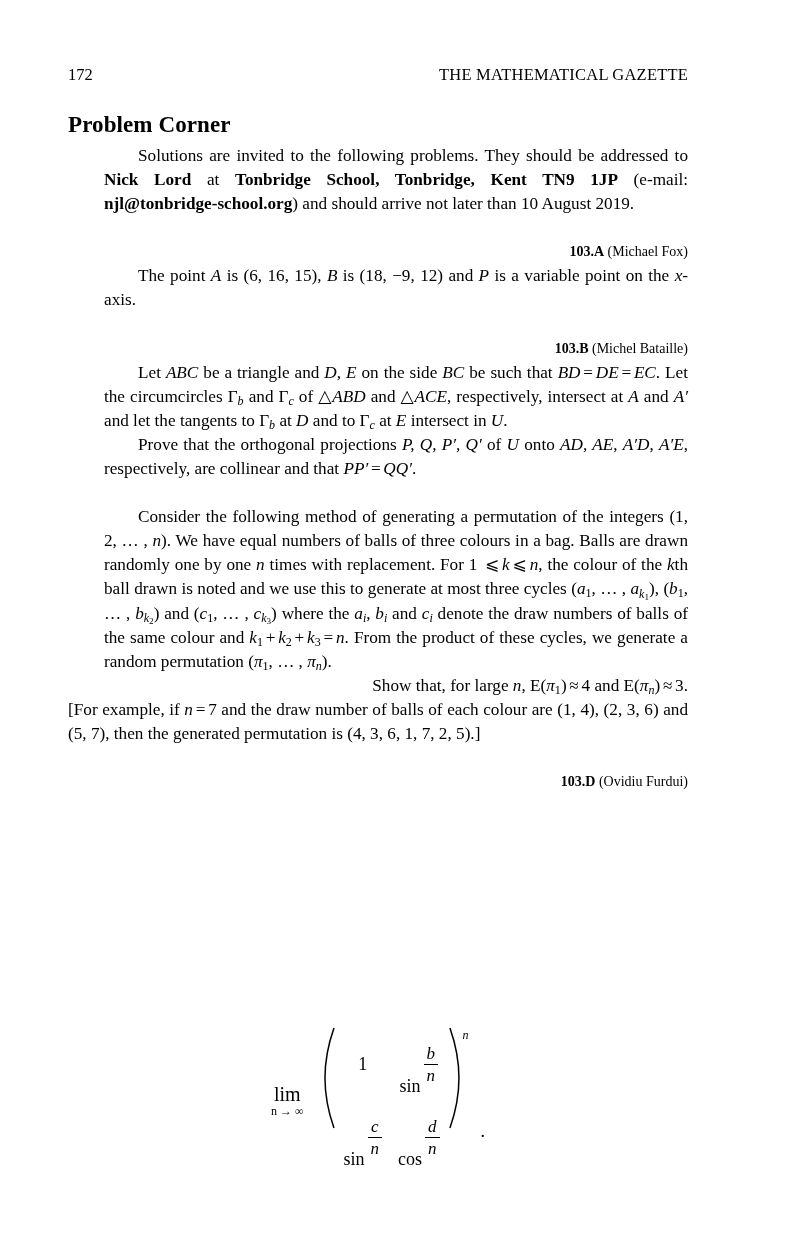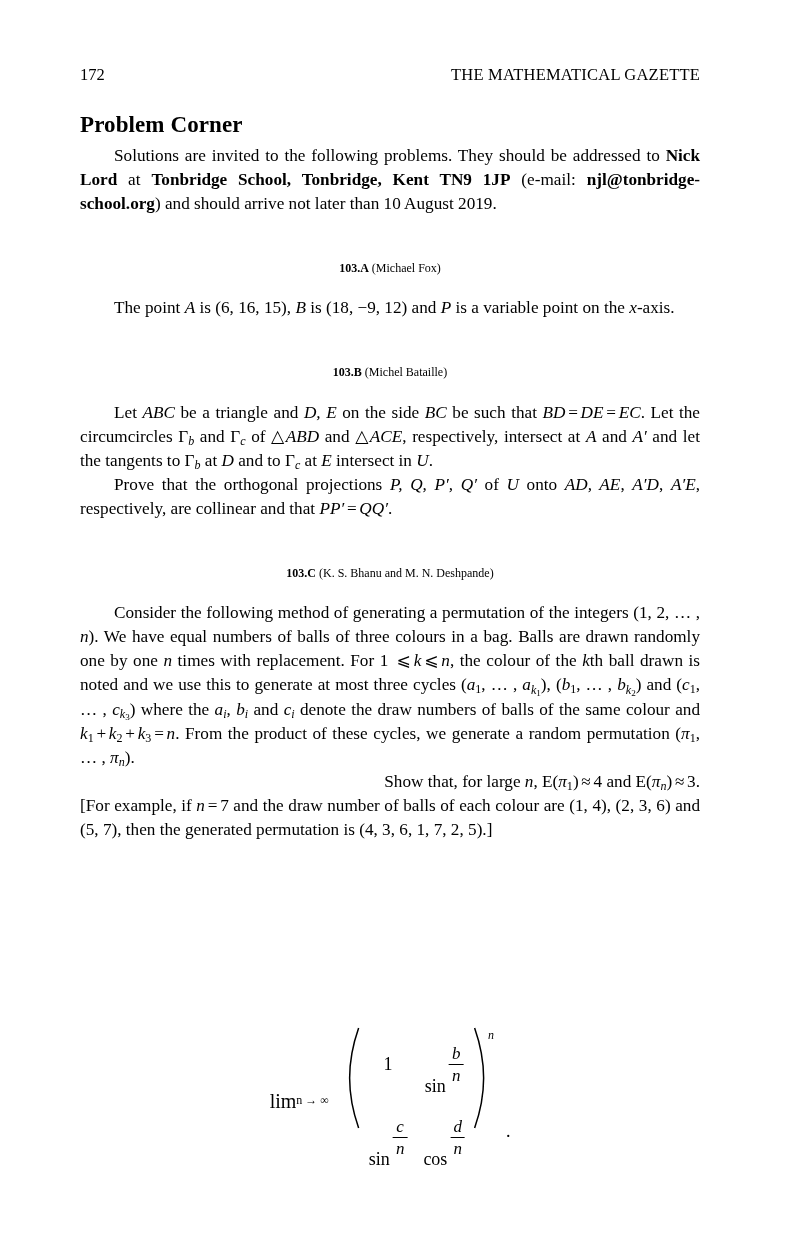--- a/index.html
+++ b/index.html
@@ -10,21 +10,21 @@
   body {
     width: 800px;
     height: 1236px;
     position: relative;
     font-family: "Liberation Serif", "DejaVu Serif", serif;
     color: #000000;
     overflow: hidden;
   }
   .page {
     position: absolute;
-    left: 80px;
+    left: 68px;
     top: 0;
     width: 620px;
     height: 1039px;
   }
   
   .runhead {
     position: absolute;
     top: 64px;
     left: 0;
     width: 620px;
@@ -62,29 +62,29 @@
   }
   p {
     margin: 0;
     font-size: 17.2px;
     line-height: 24.1px;
     text-align: justify;
     text-justify: inter-word;
     -webkit-hyphens: none;
     hyphens: none;
   }
-  p.ind { text-indent: 34px; }
+  p.ind { text-indent: 34px; margin-left: 36px; }
   p.noind { text-indent: 0; }
   p.last { text-align: right; }
   .sec-gap { height: 24px; }
   .prob-head {
-    margin: 16px;
-    font-size: 12px;
+    margin: 0;
+    font-size: 14px;
     line-height: 24.1px;
-    text-align: center;
+    text-align: right;
   }
   .prob-head .num { font-weight: bold; }
   b, strong { font-weight: bold; }
   i, em, .it { font-style: italic; }
   .mi { font-style: italic; font-family: "Liberation Serif", serif; }
   .up { font-style: normal; }
   sub {
     font-size: 0.70em;
     vertical-align: -0.28em;
     line-height: 0;
@@ -110,21 +110,21 @@
     position: absolute;
     left: 50%;
     top: 0;
     transform: translateX(-50%);
     display: flex;
     align-items: center;
     font-size: 17.2px;
   }
   .limop {
     display: inline-flex;
-    flex-direction: row;
+    flex-direction: column;
     align-items: center;
     justify-content: center;
     margin-right: 18px;
   }
   .limop .lim-main {
     font-size: 20px;
     font-style: normal;
   }
   .limop .lim-sub {
     font-size: 12px;
@@ -215,30 +215,30 @@
     <div class="sec-gap"></div>
 
     <p class="prob-head"><span class="num">103.B</span> <span>(Michel Bataille)</span></p>
 
     <p class="ind"><span>Let </span><i class="mi">ABC</i><span> be a triangle and </span><i class="mi">D, E</i><span> on the side </span><i class="mi">BC</i><span> be such that </span><i class="mi">BD</i><span class="op">=</span><i class="mi">DE</i><span class="op">=</span><i class="mi">EC</i><span>.  Let the circumcircles </span><span class="up">Γ</span><sub><i class="mi">b</i></sub><span> and </span><span class="up">Γ</span><sub><i class="mi">c</i></sub><span> of △</span><i class="mi">ABD</i><span> and △</span><i class="mi">ACE</i><span>, respectively, intersect at </span><i class="mi">A</i><span> and </span><i class="mi">A′</i><span> and let the tangents to </span><span class="up">Γ</span><sub><i class="mi">b</i></sub><span> at </span><i class="mi">D</i><span> and to </span><span class="up">Γ</span><sub><i class="mi">c</i></sub><span> at </span><i class="mi">E</i><span> intersect in </span><i class="mi">U</i><span>.</span></p>
 
     <p class="ind"><span>Prove that the orthogonal projections </span><i class="mi">P, Q, P′, Q′</i><span> of </span><i class="mi">U</i><span> onto </span><i class="mi">AD, AE</i><span>, </span><i class="mi">A′D</i><span>, </span><i class="mi">A′E</i><span>, respectively, are collinear and that </span><i class="mi">PP′</i><span class="op">=</span><i class="mi">QQ′</i><span>.</span></p>
 
     <div class="sec-gap"></div>
 
-    <p class="prob-head"><span class="num">103.C</span> <span>(K. S. Bhanu and M. N. Deshpande)</span></p>
 
     <p class="ind"><span>Consider the following method of generating a permutation of the integers (1,  2,  … , </span><i class="mi">n</i><span>).  We have equal numbers of balls of three colours in a bag.  Balls are drawn randomly one by one </span><i class="mi">n</i><span> times with replacement.  For 1 </span><span class="op">⩽</span><i class="mi">k</i><span class="op">⩽</span><i class="mi">n</i><span>, the colour of the </span><i class="mi">k</i><span>th ball drawn is noted and we use this to generate at most three cycles </span><span>(</span><i class="mi">a</i><sub>1</sub><span>, … , </span><i class="mi">a</i><sub><i class="mi">k</i><sub>1</sub></sub><span>)</span><span>, </span><span>(</span><i class="mi">b</i><sub>1</sub><span>, … , </span><i class="mi">b</i><sub><i class="mi">k</i><sub>2</sub></sub><span>)</span><span> and </span><span>(</span><i class="mi">c</i><sub>1</sub><span>, … , </span><i class="mi">c</i><sub><i class="mi">k</i><sub>3</sub></sub><span>)</span><span> where the </span><i class="mi">a</i><sub><i class="mi">i</i></sub><span>, </span><i class="mi">b</i><sub><i class="mi">i</i></sub><span> and </span><i class="mi">c</i><sub><i class="mi">i</i></sub><span> denote the draw numbers of balls of the same colour and </span><i class="mi">k</i><sub>1</sub><span class="op">+</span><i class="mi">k</i><sub>2</sub><span class="op">+</span><i class="mi">k</i><sub>3</sub><span class="op">=</span><i class="mi">n</i><span>.  From the product of these cycles, we generate a random permutation </span><span>(</span><i class="mi">π</i><sub>1</sub><span>, … , </span><i class="mi">π</i><sub><i class="mi">n</i></sub><span>)</span><span>.</span></p>
 
     <p class="ind last"><span>Show that, for large </span><i class="mi">n</i><span>, E</span><span>(</span><i class="mi">π</i><sub>1</sub><span>)</span><span class="op">≈</span><span>4</span><span> and E</span><span>(</span><i class="mi">π</i><sub><i class="mi">n</i></sub><span>)</span><span class="op">≈</span><span>3</span><span>.</span></p>
 
     <p class="noind"><span>[For example, if </span><i class="mi">n</i><span class="op">=</span><span>7</span><span> and the draw number of balls of each colour are (1, 4), (2, 3, 6) and (5, 7), then the generated permutation is (4, 3, 6, 1, 7, 2, 5).]</span></p>
 
     <div class="sec-gap"></div>
 
+    <p class="prob-head"><span class="num">103.D</span> <span>(Ovidiu Furdui)</span></p>
 
 
   </div>
 
   <div class="display-eq">
     <div class="eq-inner">
 
       <span class="limop">
         <span class="lim-main">lim</span>
         <span class="lim-sub">n → ∞</span>

